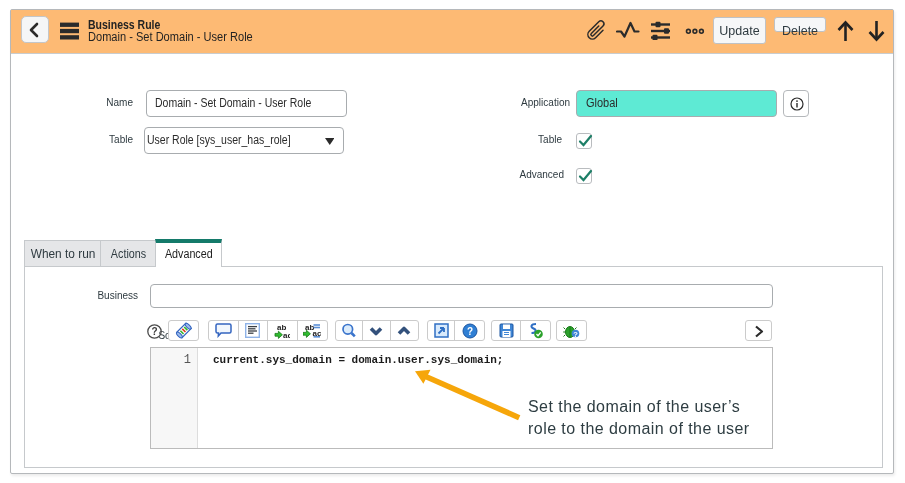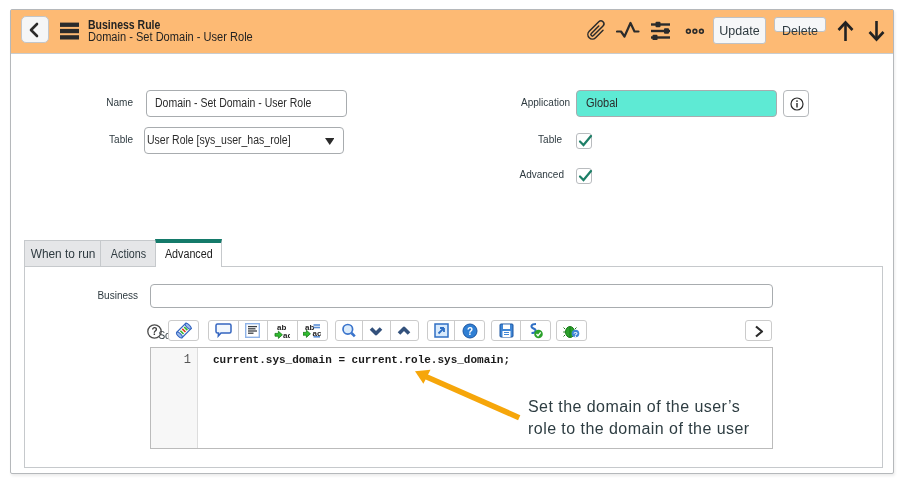--- a/index.html
+++ b/index.html
@@ -243,20 +243,20 @@
   </div>
 <div class="tbtn" style="left:745px;width:27px;height:21px;">
   <svg style="position:absolute;left:8px;top:4px;" width="10" height="13" viewBox="0 0 10 13">
       <polyline points="2,1.5 8,6.5 2,11.5" fill="none" stroke="#2b2b2b" stroke-width="2.2" stroke-linejoin="round"></polyline>
     </svg>
 </div>
 
 <div class="abs" style="left:150px;top:347px;width:623px;height:102px;border:1px solid #bbb;background:#fff;">
   <div class="abs" style="left:0;top:0;width:47px;height:100px;background:#f7f7f7;border-right:1px solid #ddd;"></div>
   <div class="abs mono" style="left:0;top:5px;width:40px;text-align:right;font-size:12px;color:#555;">1</div>
-  <div class="abs mono" style="left:62px;top:6px;font-size:11px;font-weight:bold;color:#1b1b1b;white-space:pre;">current.sys_domain = current.role.sys_domain;</div>
+  <div class="abs mono" style="left:62px;top:6px;font-size:11px;font-weight:bold;color:#1b1b1b;white-space:pre;">current.sys_domain = domain.user.sys_domain;</div>
 </div>
 
 <svg class="abs" style="left:408px;top:366px;" width="120" height="58" viewBox="0 0 120 58">
   <line x1="16" y1="9.7" x2="111.2" y2="51.7" stroke="#f6a60a" stroke-width="5.6"></line>
   <polygon points="7,5.2 22.5,3.8 15.4,17.8" fill="#f6a60a"></polygon>
 </svg>
 <div class="abs" style="left:528px;top:396px;font-size:16px;line-height:21.5px;letter-spacing:0.45px;color:#2e3d42;">Set the domain of the user’s<br>role to the domain of the user</div>
 
 </body></html>

